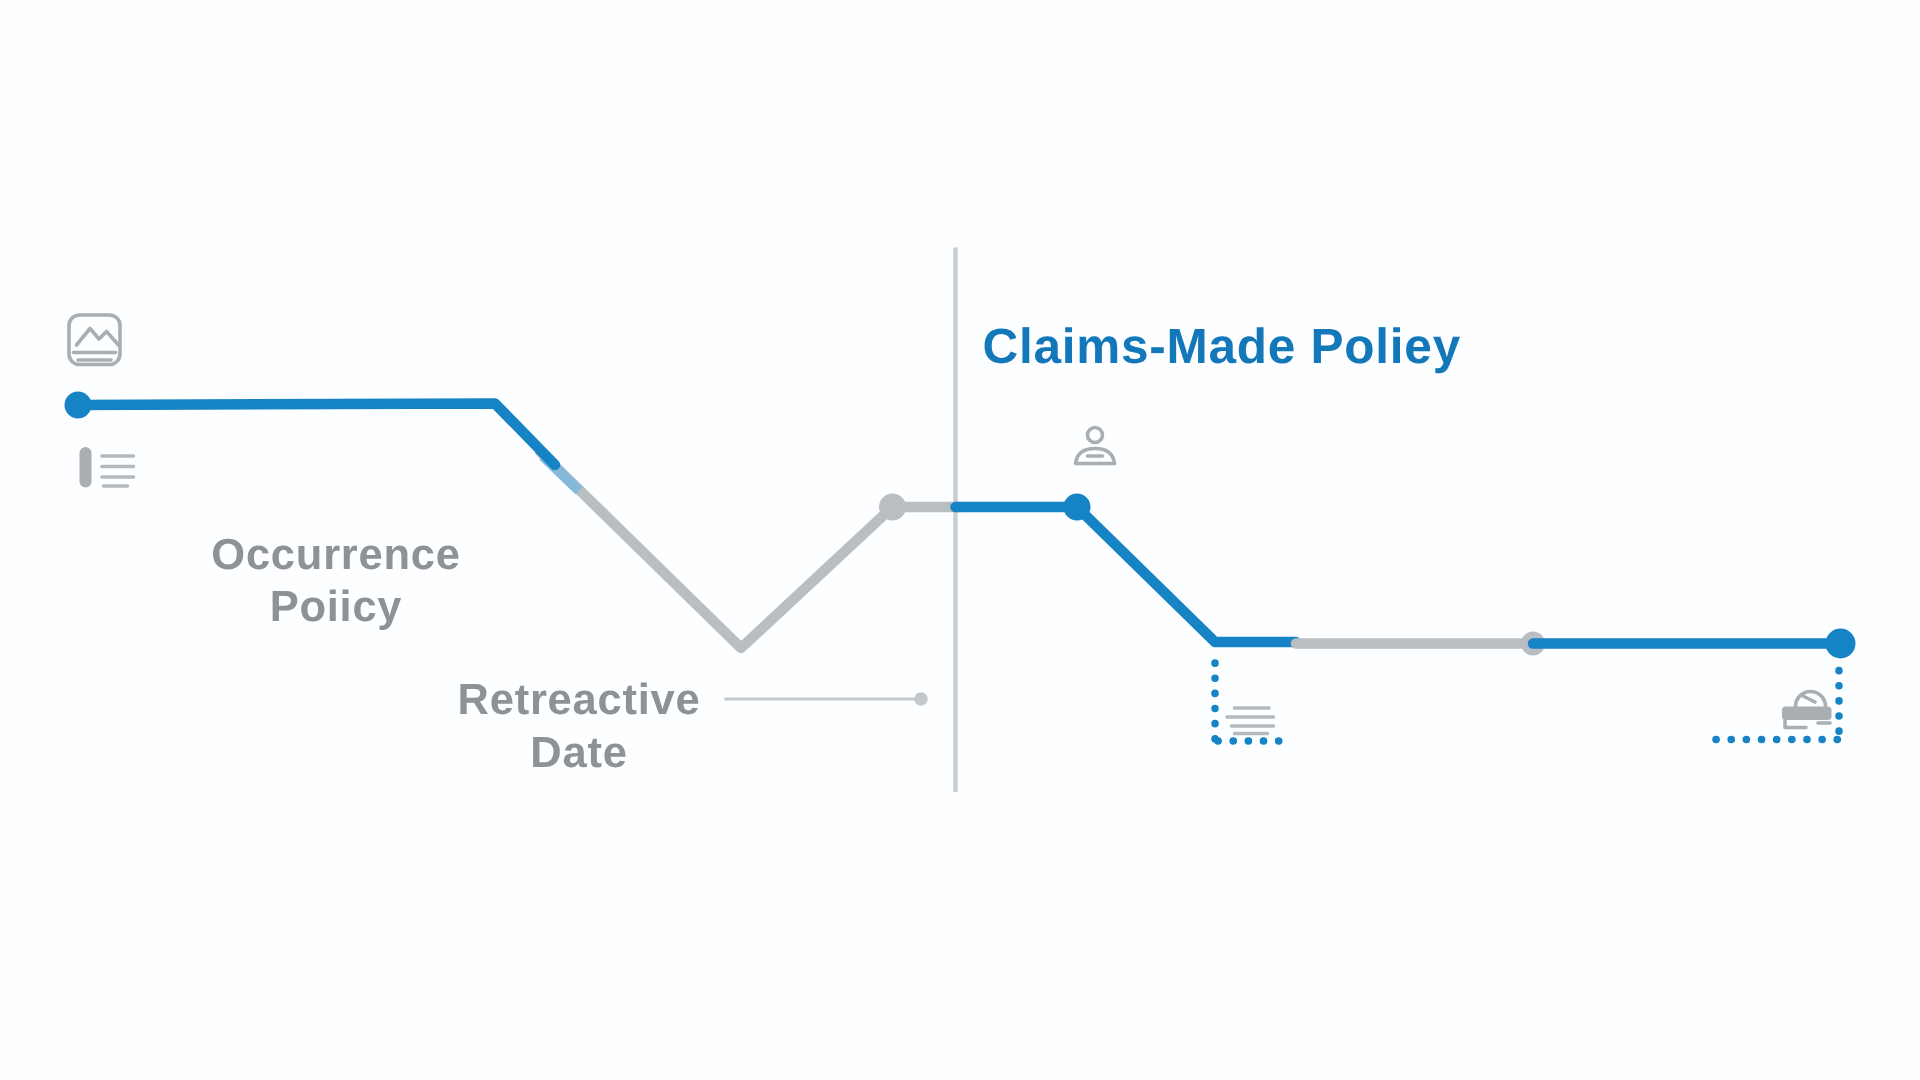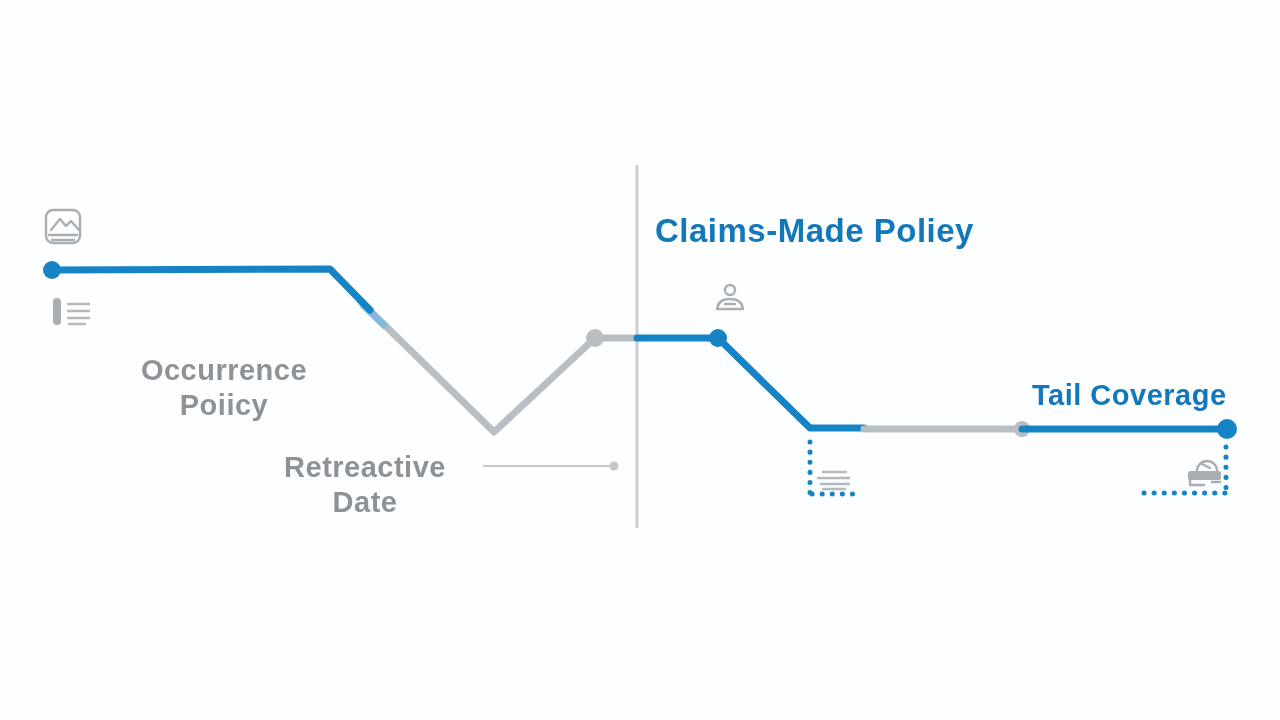--- a/index.html
+++ b/index.html
@@ -12,21 +12,21 @@
     --background:#fdfeff;
   }
   html,body{margin:0;padding:0;}
   body{background:var(--background);font-family:"Liberation Sans", sans-serif;}
   .stage{position:relative;width:1280px;height:720px;background:var(--background);overflow:hidden;}
   .stage svg{position:absolute;left:0;top:0;}
   .label{position:absolute;font-weight:700;white-space:pre-line;}
   .label.gray{color:var(--text-gray);text-align:center;}
   .label.blue{color:var(--heading-blue);}
   .occurrence-label{left:94px;top:353px;width:260px;font-size:29px;line-height:35px;letter-spacing:0.5px;}
-  .retro-label{left:235px;top:450px;width:260px;font-size:29px;line-height:35px;letter-spacing:0.5px;}
+  .retro-label{left:256px;top:450px;width:260px;font-size:29px;line-height:35px;letter-spacing:0.5px;}
   .claims-title{left:655px;top:212px;font-size:33px;letter-spacing:0.5px;}
   .tail-title{left:1032px;top:379px;font-size:29px;letter-spacing:0.5px;}
 
   .blue-line{stroke:var(--accent-blue);stroke-width:7;fill:none;stroke-linecap:round;stroke-linejoin:round;}
   .fade-line{stroke:#85b9dc;stroke-width:7;fill:none;stroke-linecap:butt;}
   .gray-line{stroke:var(--line-gray);stroke-width:7;fill:none;stroke-linecap:round;stroke-linejoin:round;}
   .divider-line{stroke:var(--divider-gray);stroke-width:3;fill:none;}
   .pointer-line{stroke:#c3c8cc;stroke-width:2;fill:none;}
   .dotted-blue{stroke:var(--accent-blue);stroke-width:5;fill:none;stroke-linecap:round;stroke-dasharray:0.1 10;}
   .dot-blue{fill:var(--accent-blue);}
@@ -120,14 +120,13 @@
   </svg>
 
   <div class="label gray occurrence-label">Occurrence
 Poiicy</div>
 
   <div class="label gray retro-label">Retreactive
 Date</div>
 
   <div class="label blue claims-title">Claims-Made Poliey</div>
 
-  <div class="label blue tail-title">Tail Coverage</div>
 </div>
 
 </body></html>

